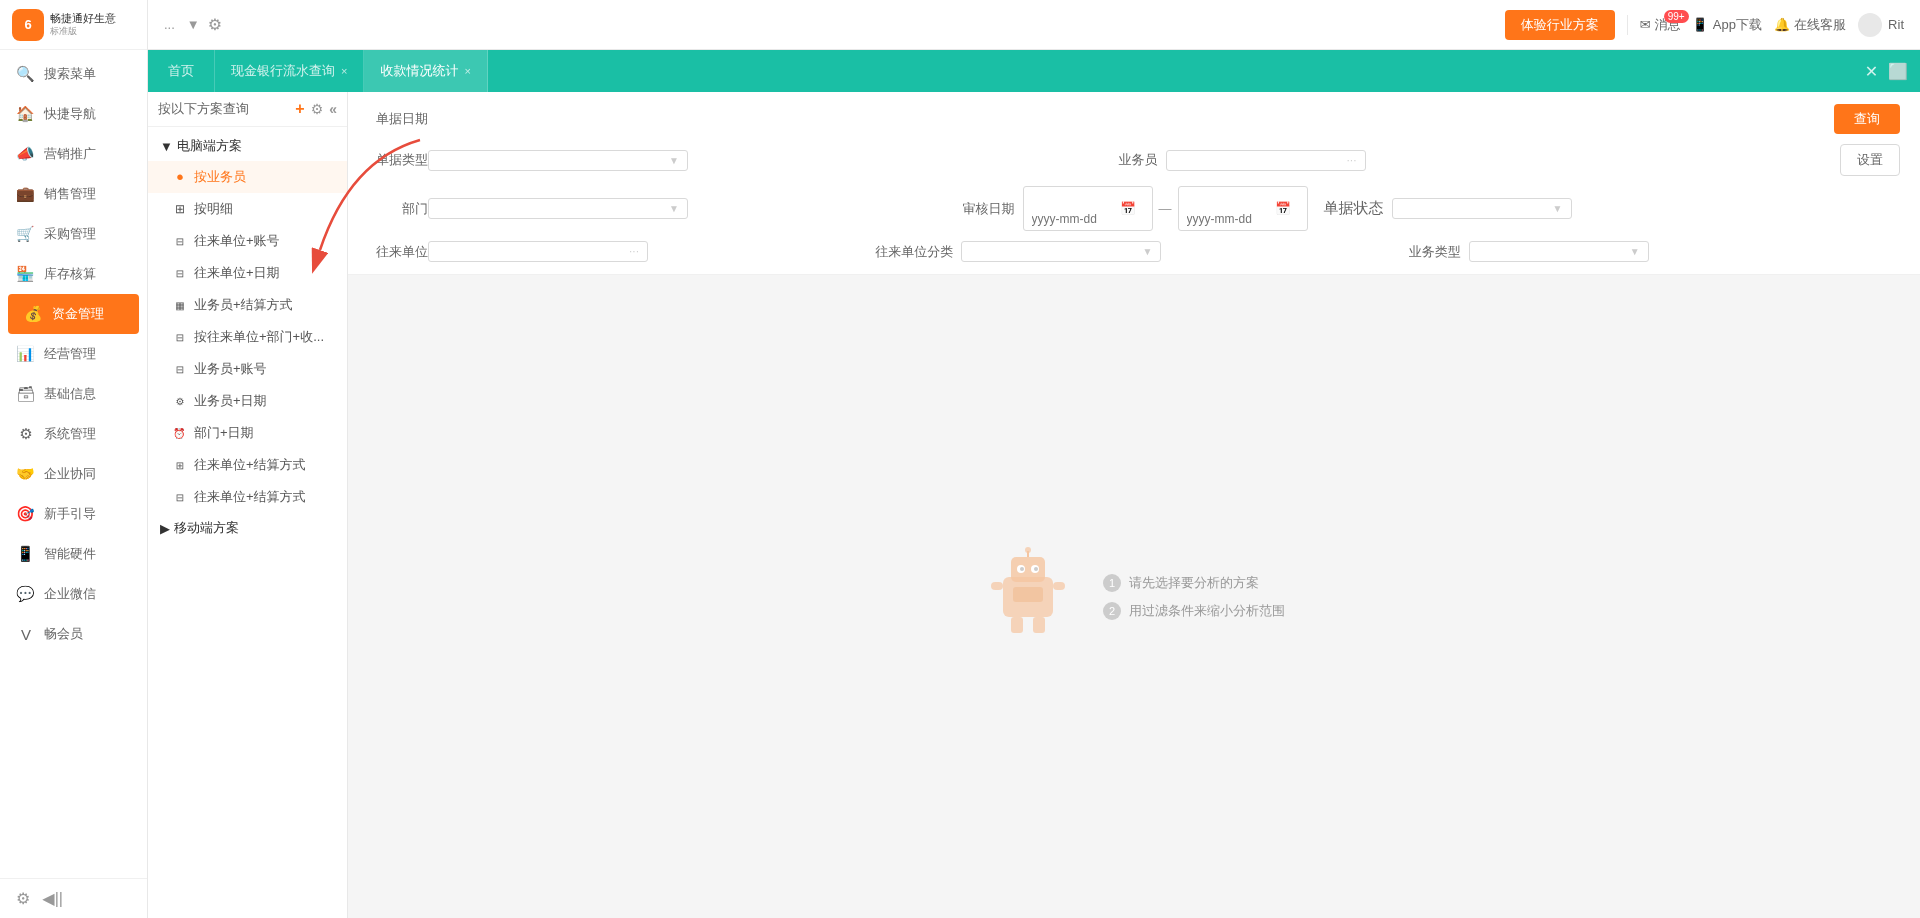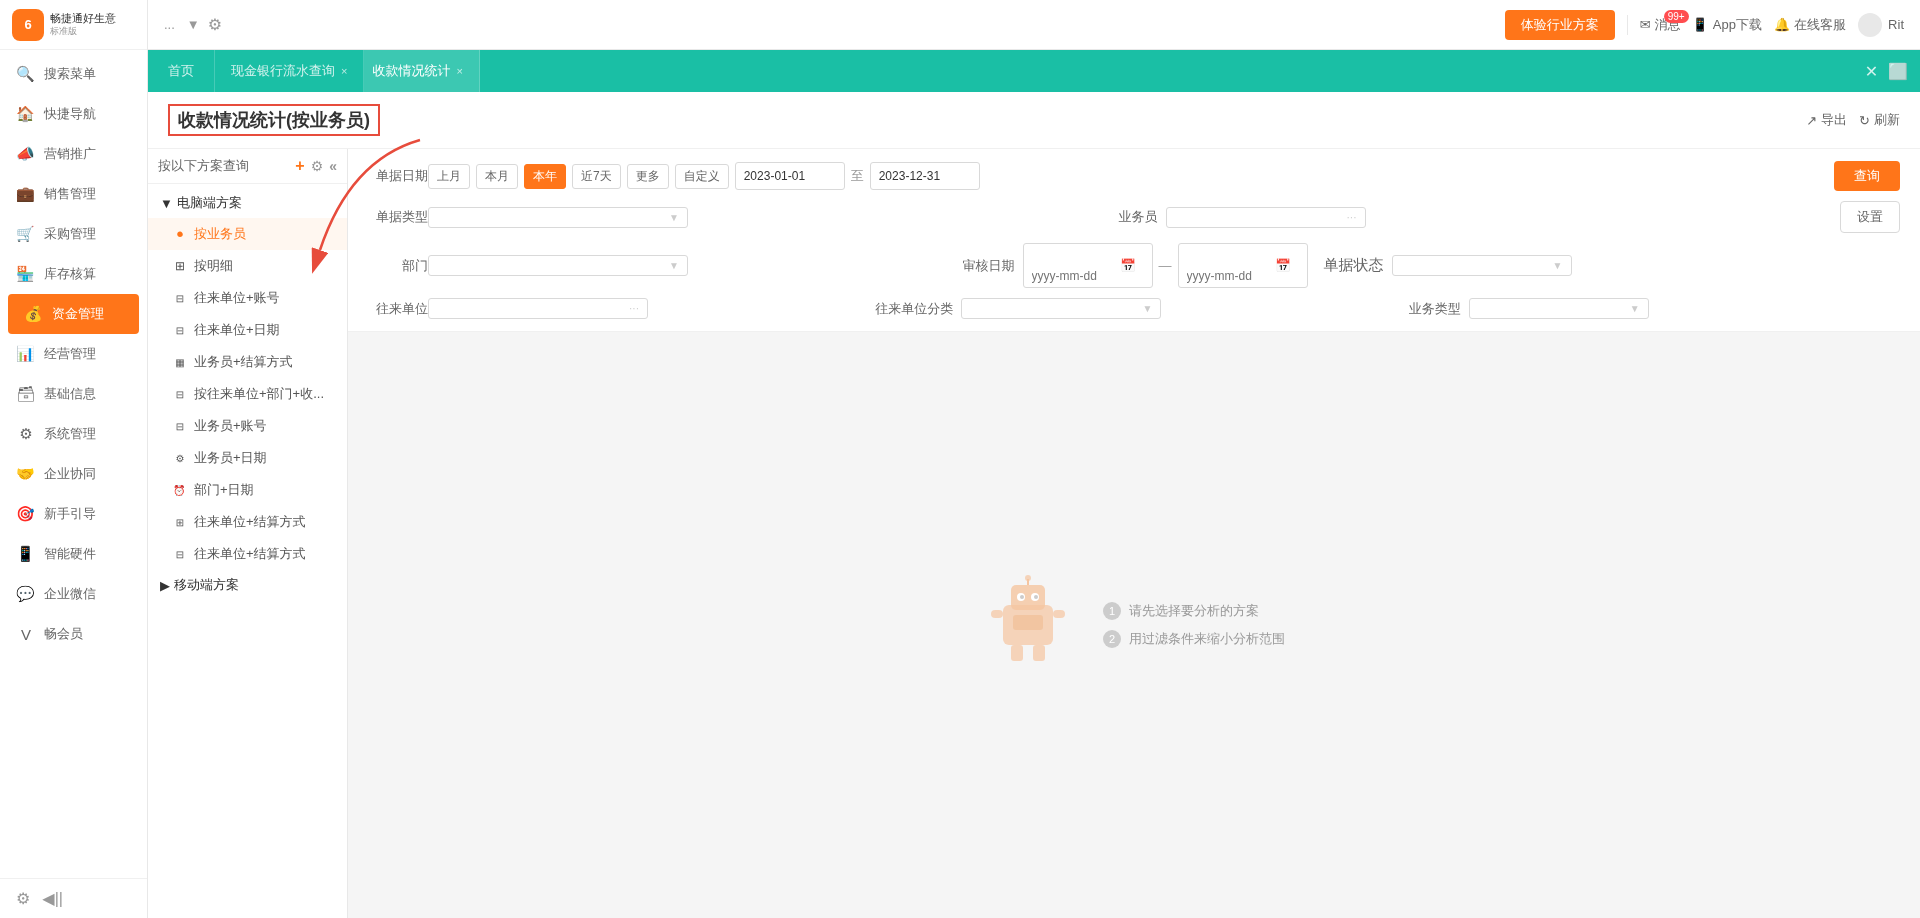--- a/index.html
+++ b/index.html
@@ -108,21 +108,21 @@
       display: flex;
       align-items: center;
       padding: 0 16px;
       cursor: pointer;
       color: rgba(255,255,255,0.8);
       font-size: 13px;
       gap: 6px;
       border-right: 1px solid rgba(255,255,255,0.2);
     }
     .tab:first-child { padding: 0 20px; }
-    .tab.active { background: rgba(255,255,255,0.15); color: #fff; padding-left: 8px; }
+    .tab.active { background: rgba(255,255,255,0.15); color: #fff; }
     .tab-close { color: rgba(255,255,255,0.7); font-size: 11px; cursor: pointer; }
     .tabbar-end { margin-left: auto; display: flex; align-items: center; padding-right: 12px; gap: 10px; }
     .tab-window-btn { color: rgba(255,255,255,0.8); cursor: pointer; font-size: 16px; }
 
     
     .page-header {
       background: #fff;
       padding: 12px 20px;
       display: flex;
       align-items: center;
@@ -447,33 +447,20 @@
     <div class="tab active">
       <span>收款情况统计</span>
       <span class="tab-close">×</span>
     </div>
     <div class="tabbar-end">
       <span class="tab-window-btn">✕</span>
       <span class="tab-window-btn">⬜</span>
     </div>
   </div>
 
-  <div class="page-header">
-    <div class="page-title">收款情况统计(按业务员)</div>
-    <div class="page-actions">
-      <div class="action-btn">
-        <span>↗</span>
-        <span>导出</span>
-      </div>
-      <div class="action-btn">
-        <span>↻</span>
-        <span>刷新</span>
-      </div>
-    </div>
-  </div>
 
   <div class="content">
 
     <div class="scheme-panel">
       <div class="scheme-panel-top-row">
         <span class="scheme-title">按以下方案查询</span>
         <div style="display:flex;gap:6px;align-items:center;">
           <span style="color:#ff7519;font-size:16px;cursor:pointer;font-weight:bold;">+</span>
           <span style="color:#999;font-size:14px;cursor:pointer;">⚙</span>
           <span style="color:#999;font-size:14px;cursor:pointer;font-weight:bold;">«</span>
@@ -538,31 +525,20 @@
     </div>
 
     <div class="right-panel">
 
       <div class="filter-area">
 
         <div style="display:flex;align-items:flex-start;gap:0;">
           <div style="flex:1;">
             <div class="filter-row">
               <span class="filter-label">单据日期</span>
-              <div class="filter-control">
-                <button class="date-btn">上月</button>
-                <button class="date-btn">本月</button>
-                <button class="date-btn active">本年</button>
-                <button class="date-btn">近7天</button>
-                <button class="date-btn">更多</button>
-                <button class="date-btn">自定义</button>
-                <span class="date-input" style="color:#333;display:inline-block;line-height:1.5;">2023-01-01</span>
-                <span style="color:#999;">至</span>
-                <span class="date-input" style="color:#333;display:inline-block;line-height:1.5;">2023-12-31</span>
-              </div>
               <div style="margin-left:auto;display:flex;flex-direction:column;gap:5px;border-radius:12px;">
                 <button class="btn-query">查询</button>
               </div>
             </div>
             <div class="filter-row">
               <span class="filter-label">单据类型</span>
               <div class="filter-control">
                 <div class="select-control" style="min-width:260px;">
                   <span class="select-text"></span>
                   <span class="select-arrow">▼</span>

